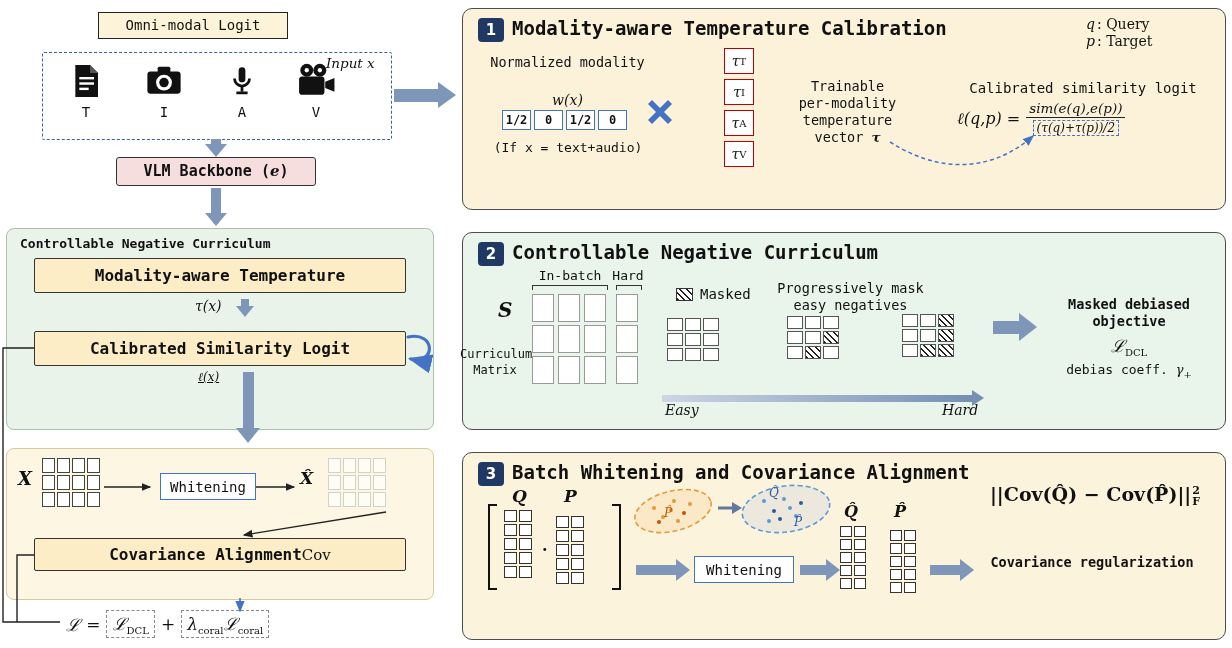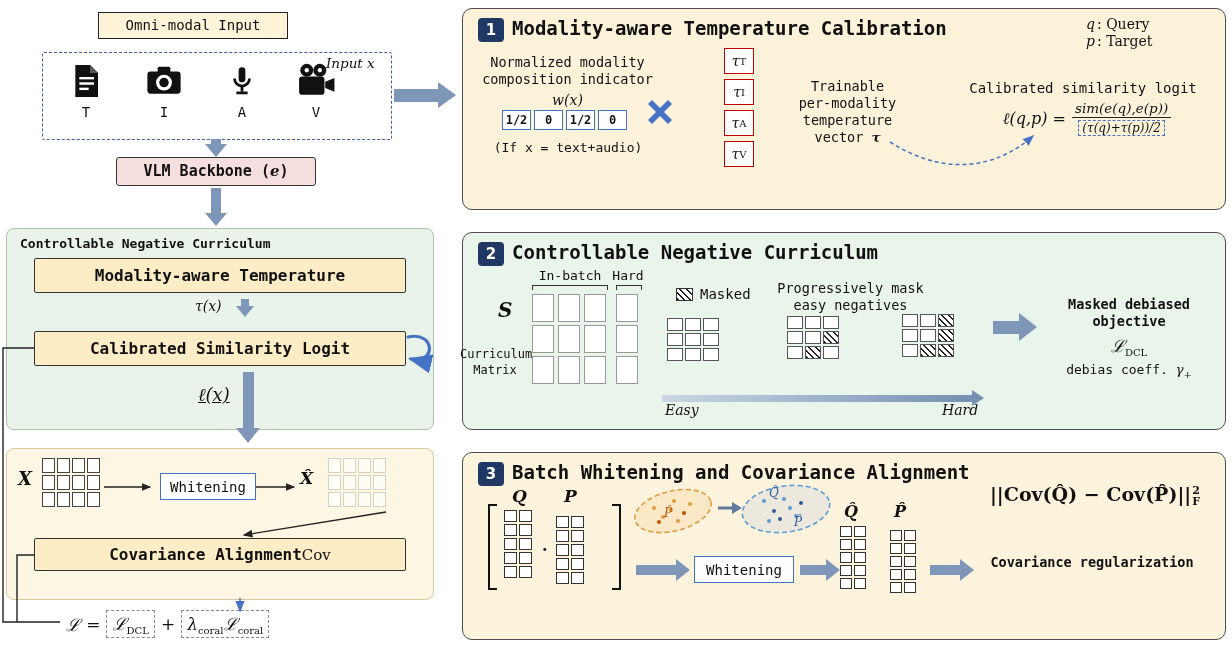--- a/index.html
+++ b/index.html
@@ -49,21 +49,21 @@
   .dashed-term{border:1.2px dashed #888;padding:1px 5px;white-space:nowrap;}
   .supsub{display:inline-flex;flex-direction:column;font-size:11px;line-height:11px;font-style:normal;margin-left:1px;vertical-align:middle;}
   .legend-line{display:flex;gap:2px;font-size:14px;line-height:17px;}
   .smalltext{font-size:13.5px;line-height:17px;}
 </style>
 </head>
 <body>
 
 <div id="canvas">
 
-  <div class="abs ctr" style="left:98px;top:12px;width:190px;height:27px;background:#fdf3d8;border:1.5px solid #222;line-height:25px;font-size:14px;">Omni-modal Input</div>
+  <div class="abs ctr" style="left:98px;top:12px;width:190px;height:27px;background:#fdf3d8;border:1.5px solid #222;line-height:25px;font-size:14px;">Omni-modal Logit</div>
 
   <div class="abs" style="left:42px;top:52px;width:350px;height:88px;border:1.6px dashed #3b5fa0;border-radius:2px;"></div>
   <div class="abs math" style="left:326px;top:55px;font-size:13.5px;">Input x</div>
 
   <div class="abs ctr" style="left:58px;top:62px;width:56px;">
     <svg width="32" height="38" viewBox="0 0 24 26">
       <path d="M4 1h11l6 6v18H4z" fill="#111"></path>
         <path d="M15 1v6h6z" fill="#555"></path>
       <rect x="7" y="10" width="11" height="1.8" fill="#fff"></rect>
         <rect x="7" y="14" width="11" height="1.8" fill="#fff"></rect>
@@ -121,21 +121,21 @@
   <div class="tanbox" style="left:34px;top:258px;width:372px;height:35px;">Modality-aware Temperature</div>
 
   <div class="abs math" style="left:195px;top:298px;font-size:14px;">τ(x)</div>
   <div class="arr-d" style="left:236px;top:299px;">
     <div class="sh" style="width:8px;height:7px;"></div>
     <div class="hd" style="border-left:9px solid transparent;border-right:9px solid transparent;border-top:11px solid #7e96b8;"></div>
   </div>
 
   <div class="tanbox" style="left:34px;top:331px;width:372px;height:35px;">Calibrated Similarity Logit</div>
 
-  <div class="abs math" style="left:198px;top:384px;font-size:18px;text-decoration:underline;">ℓ(x)</div>
+  <div class="abs math" style="left:198px;top:370px;font-size:12px;text-decoration:underline;">ℓ(x)</div>
   <div class="arr-d" style="left:236px;top:372px;">
     <div class="sh" style="width:11px;height:56px;"></div>
     <div class="hd" style="border-left:12px solid transparent;border-right:12px solid transparent;border-top:15px solid #7e96b8;"></div>
   </div>
 
   <div class="abs" style="left:6px;top:448px;width:428px;height:152px;background:#fdf6e2;border:1px solid #d9c99e;border-radius:8px;"></div>
 
   <div class="abs math b" style="left:18px;top:468px;font-size:18px;">X</div>
   <div class="grid gx" style="left: 42px; top: 458px; grid-template-columns: repeat(4, auto);">
       <div class="cell"></div>
@@ -198,21 +198,20 @@
         <span class="mathup">: Query</span>
       </div>
     <div class="legend-line">
         <span class="math">p</span>
         <span class="mathup">: Target</span>
       </div>
   </div>
 
   <div class="abs ctr smalltext" style="left:470px;top:54px;width:195px;">
     <div>Normalized modality</div>
-      <div>composition indicator</div>
   </div>
   <div class="abs ctr math" style="left:470px;top:92px;width:195px;font-size:14px;">w(x)</div>
 
   <div class="abs" style="left:502px;top:110px;display:flex;gap:3px;">
     <div class="wcell">1/2</div>
     <div class="wcell">0</div>
     <div class="wcell">1/2</div>
     <div class="wcell">0</div>
   </div>
 
@@ -242,21 +241,21 @@
   </div>
 
   <div class="abs ctr smalltext" style="left:770px;top:78px;width:155px;">
     <div>Trainable</div>
     <div>per-modality</div>
     <div>temperature</div>
     <div><span>vector </span><span class="math b">τ</span></div>
   </div>
 
   <div class="abs ctr" style="left:957px;top:80px;width:252px;font-size:14px;">Calibrated similarity logit</div>
-  <div class="abs" style="left:957px;top:100px;width:260px;display:flex;align-items:center;justify-content:center;">
+  <div class="abs" style="left:957px;top:100px;width:260px;display:flex;align-items:center;">
     <span class="math" style="font-size:16px;">ℓ(q,p) =</span>
     <span class="frac">
       <span class="num math">sim(e(q),e(p))</span>
       <span class="den math">(τ(q)+τ(p))/2</span>
     </span>
   </div>
 
   <div class="panel" style="left:462px;top:232px;width:764px;height:198px;background:#e9f4ea;"></div>
   <div class="badge" style="left:478px;top:242px;">2</div>
   <div class="ptitle" style="left:512px;top:241px;">Controllable Negative Curriculum</div>

